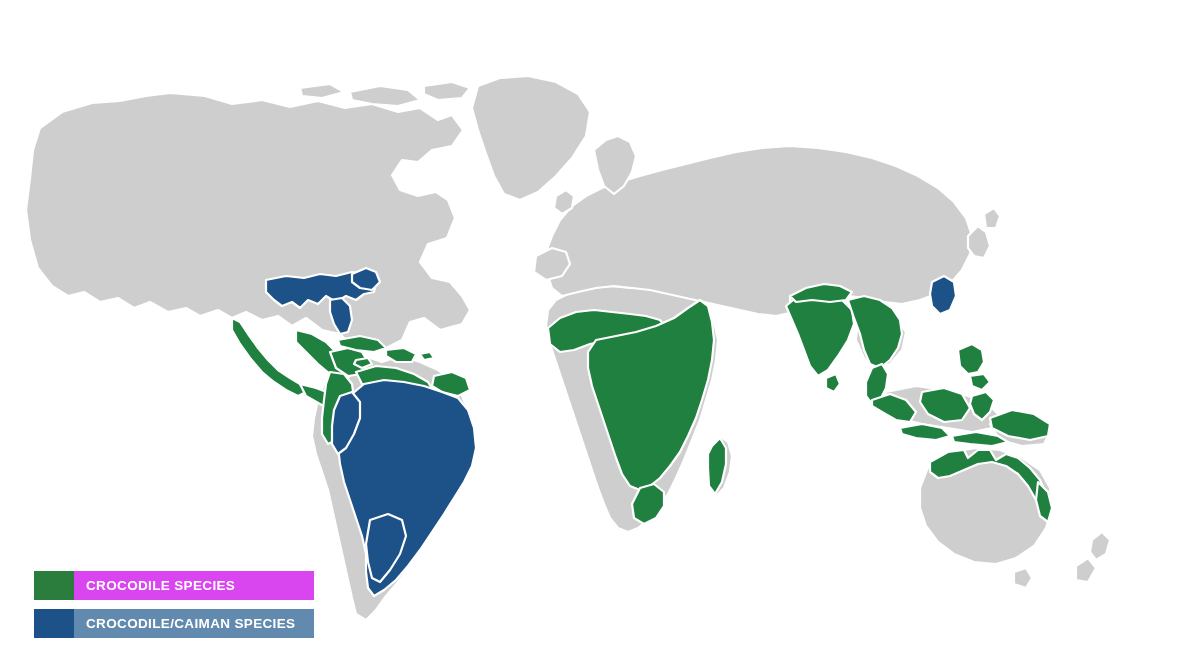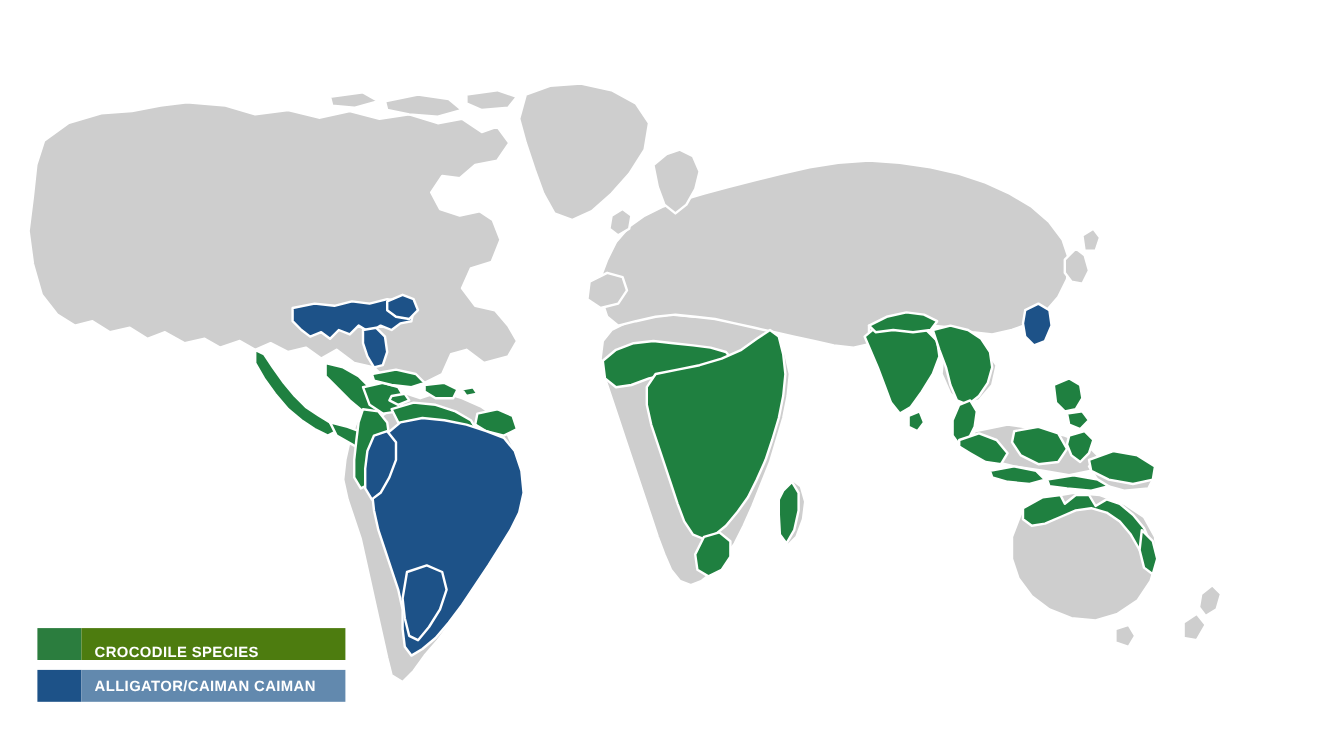--- a/index.html
+++ b/index.html
@@ -272,27 +272,27 @@
         </g>
       </g>
     </svg>
   </div>
 
 
   <div id="legend">
 
     <div class="legend-row row-crocodile">
       <div class="legend-swatch" style="background: rgb(43, 125, 62);"></div>
-      <div class="legend-bar" style="background: #4d7c0f; align-items: flex-end;">
+      <div class="legend-bar" style="background: #d946ef;">
         <span class="legend-label">CROCODILE SPECIES</span>
       </div>
     </div>
 
     <div class="legend-row row-alligator">
       <div class="legend-swatch" style="background: rgb(29, 82, 136);"></div>
       <div class="legend-bar" style="background: rgb(98, 137, 174);">
-        <span class="legend-label">ALLIGATOR/CAIMAN CAIMAN</span>
+        <span class="legend-label">CROCODILE/CAIMAN SPECIES</span>
       </div>
     </div>
 
   </div>
 
 </div>
 
 </body></html>

